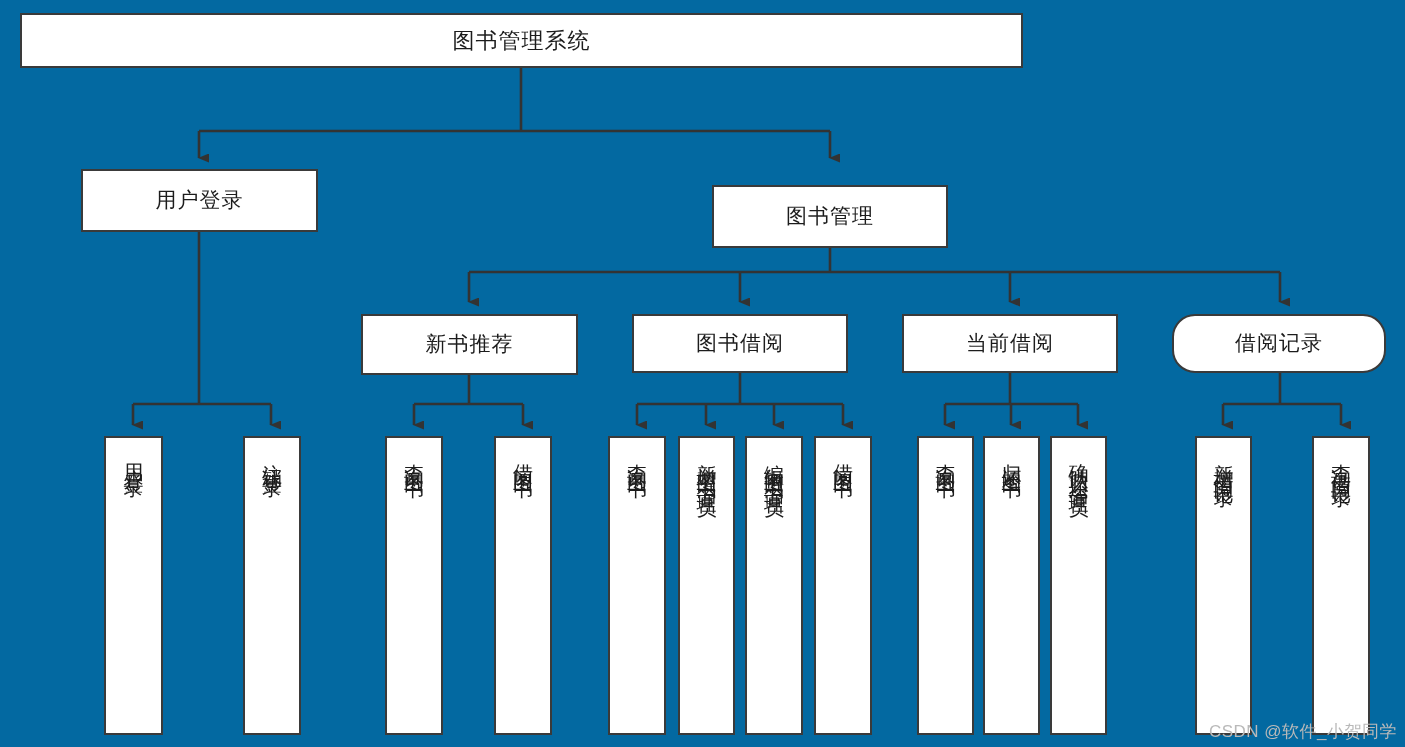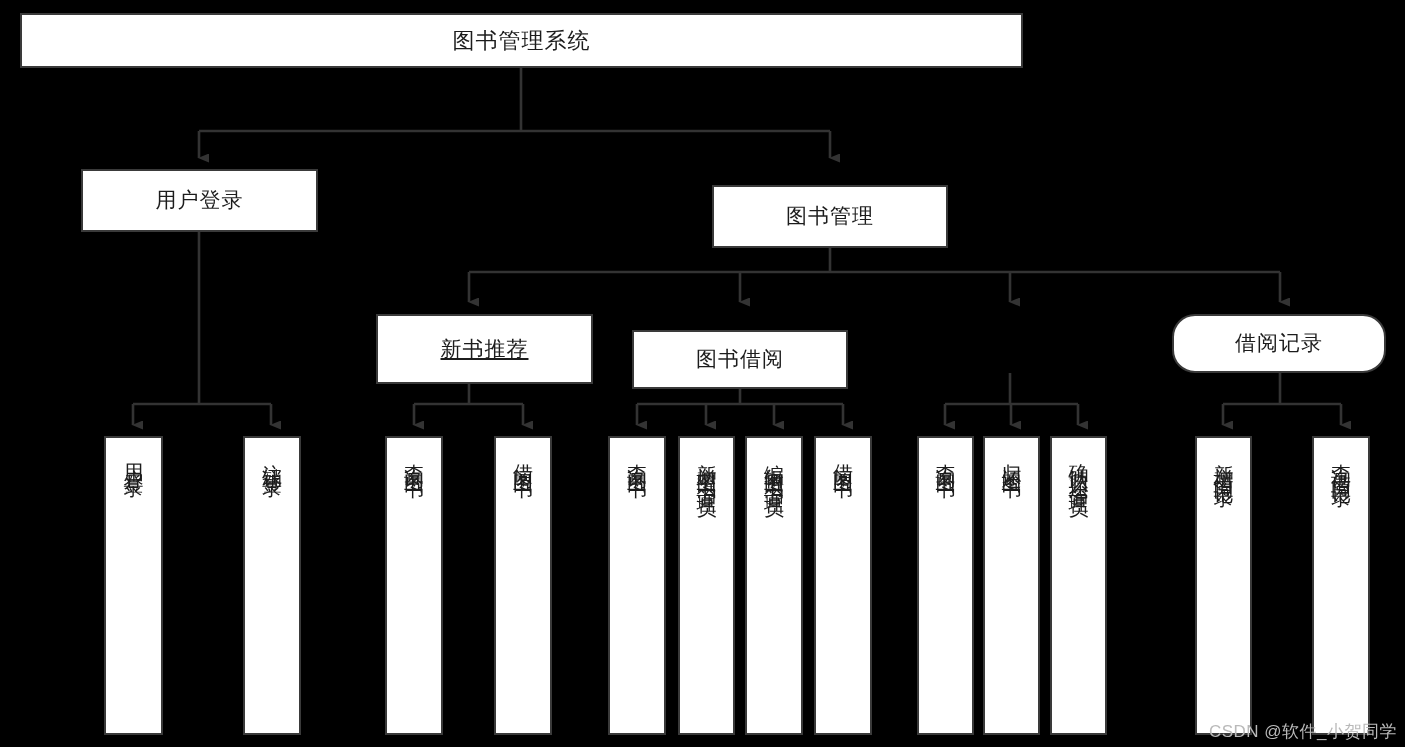--- a/index.html
+++ b/index.html
@@ -4,21 +4,21 @@
 <style>
   html,body{margin:0;padding:0;background:#ffffff;}
   body{
     font-family:"Liberation Sans","DejaVu Sans",sans-serif;
     color:#1a1a1a;
   }
   #canvas{
     position:relative;
     width:1405px;
     height:747px;
-    background:#000000;
+    background:#0369a1;
     overflow:hidden;
   }
   svg#wires{
     position:absolute;
     left:0; top:0;
     width:1405px;
     height:747px;
     pointer-events:none;
   }
   .node{
@@ -118,24 +118,25 @@
       <path d="M1341,404 L1341,425" marker-end="url(#arrowhead)"></path>
     </g>
   </svg>
 
   <div class="node horiz root" style="left:20px; top:13px; width:1003px; height:55px;">图书管理系统</div>
 
   <div class="node horiz" style="left:81px; top:169px; width:237px; height:63px;">用户登录</div>
 
   <div class="node horiz" style="left:712px; top:169px; width:236px; height:63px;margin-top:16px;">图书管理</div>
 
-  <div class="node horiz" style="left:376px; top:314px; width:217px; height:70px;text-decoration:underline;">新书推荐</div>
+  <div class="node horiz" style="left:361px; top:314px; width:217px; height:61px;">新书推荐</div>
 
-  <div class="node horiz" style="left:632px; top:330px; width:216px; height:59px;">图书借阅</div>
+  <div class="node horiz" style="left:632px; top:314px; width:216px; height:59px;">图书借阅</div>
 
+  <div class="node horiz" style="left:902px; top:314px; width:216px; height:59px;">当前借阅</div>
 
   <div class="node horiz" style="left:1172px; top:314px; width:214px; height:59px;border-radius:23px;">借阅记录</div>
 
   <div class="node leaf" style="left:104px; top:436px; width:59px; height:299px;">
     <span class="vtext">用户登录</span>
   </div>
 
   <div class="node leaf" style="left:243px; top:436px; width:58px; height:299px;">
     <span class="vtext">注销登录</span>
   </div>

